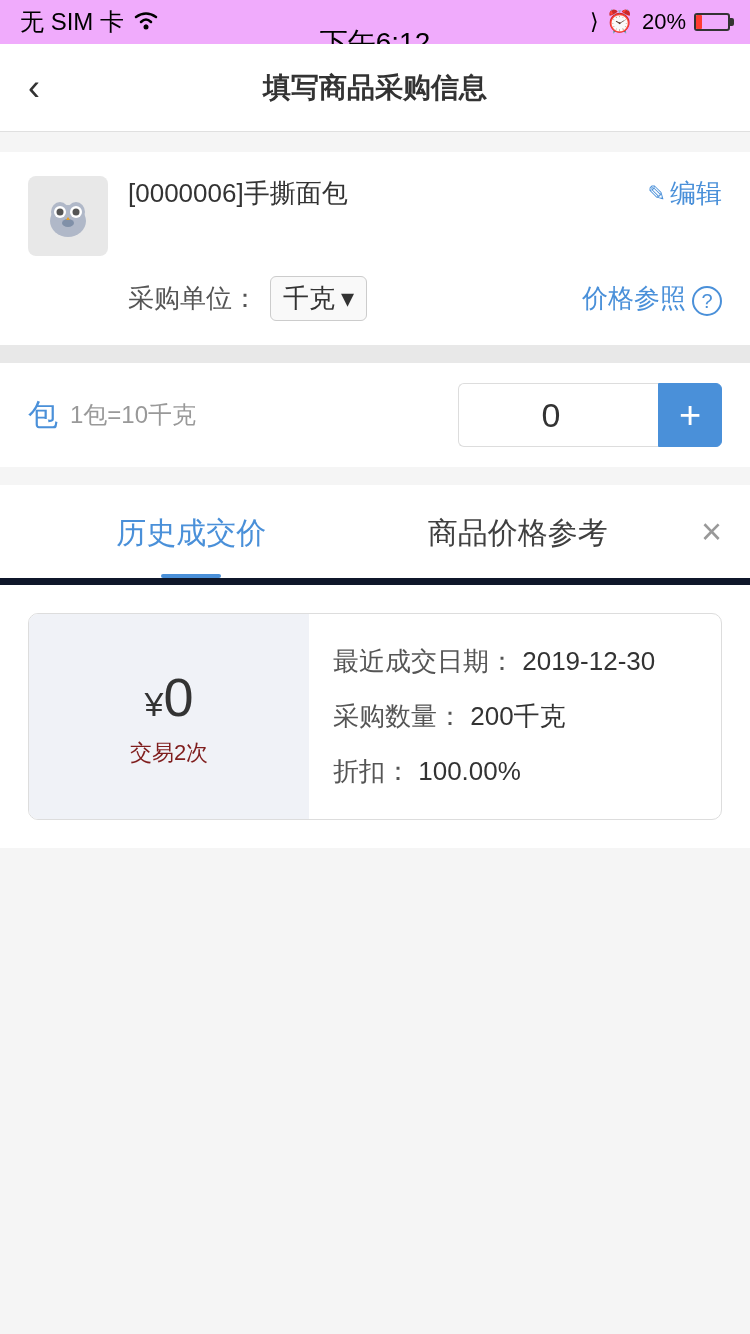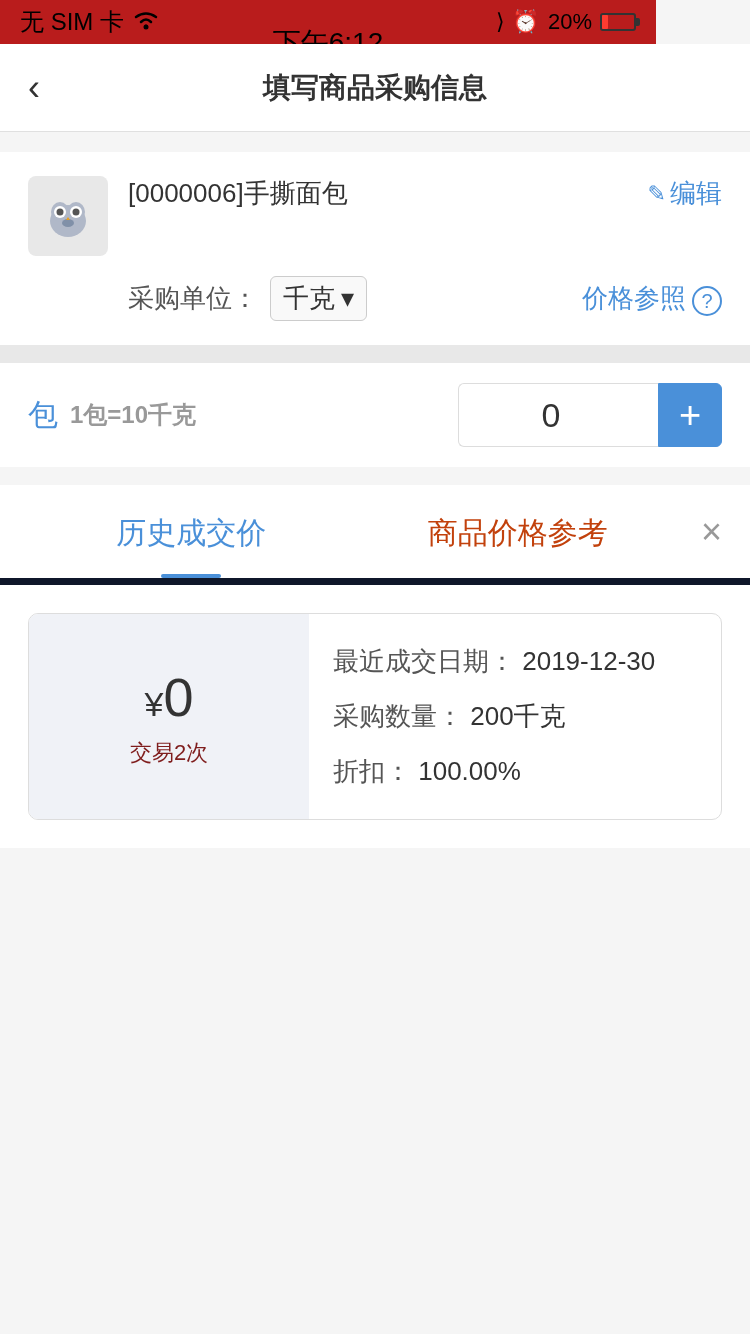--- a/index.html
+++ b/index.html
@@ -7,23 +7,23 @@
     body {
       width: 750px;
       min-height: 1334px;
       font-family: -apple-system, "PingFang SC", "Helvetica Neue", Arial, sans-serif;
       background: #f5f5f5;
       overflow-x: hidden;
     }
 
     
     .status-bar {
-      width: 656px;
+      width: 750px;
       height: 44px;
-      background: #b91c1c;
+      background: #f0abfc;
       display: flex;
       align-items: center;
       justify-content: space-between;
       padding: 0 20px;
       font-size: 24px;
       color: #000;
     }
     .status-bar-left { display: flex; align-items: center; gap: 8px; }
     .status-bar-center { font-size: 28px; font-weight: 400; margin-top: 41px; }
     .status-bar-right { display: flex; align-items: center; gap: 8px; font-size: 22px; }
@@ -188,21 +188,20 @@
       gap: 12px;
     }
     .bag-icon-label {
       font-size: 30px;
       color: #4a90d9;
       font-weight: 500;
     }
     .bag-conversion {
       font-size: 24px;
       color: #999;
-      font-weight: bold;
     }
     .quantity-input-wrap {
       display: flex;
       align-items: center;
       gap: 0;
     }
     .quantity-input {
       width: 200px;
       height: 64px;
       border: 1px solid #ddd;
@@ -238,21 +237,21 @@
       align-items: center;
       border-bottom: 7px solid #0f172a;
       padding: 0 28px;
       position: relative;
     }
     .tab-item {
       flex: 1;
       text-align: center;
       padding: 28px 0 24px;
       font-size: 30px;
-      color: #c2410c;
+      color: #404040;
       cursor: pointer;
       position: relative;
     }
     .tab-item.active {
       color: #4a90d9;
     }
     .tab-item.active::after {
       content: '';
       position: absolute;
       bottom: 0;

